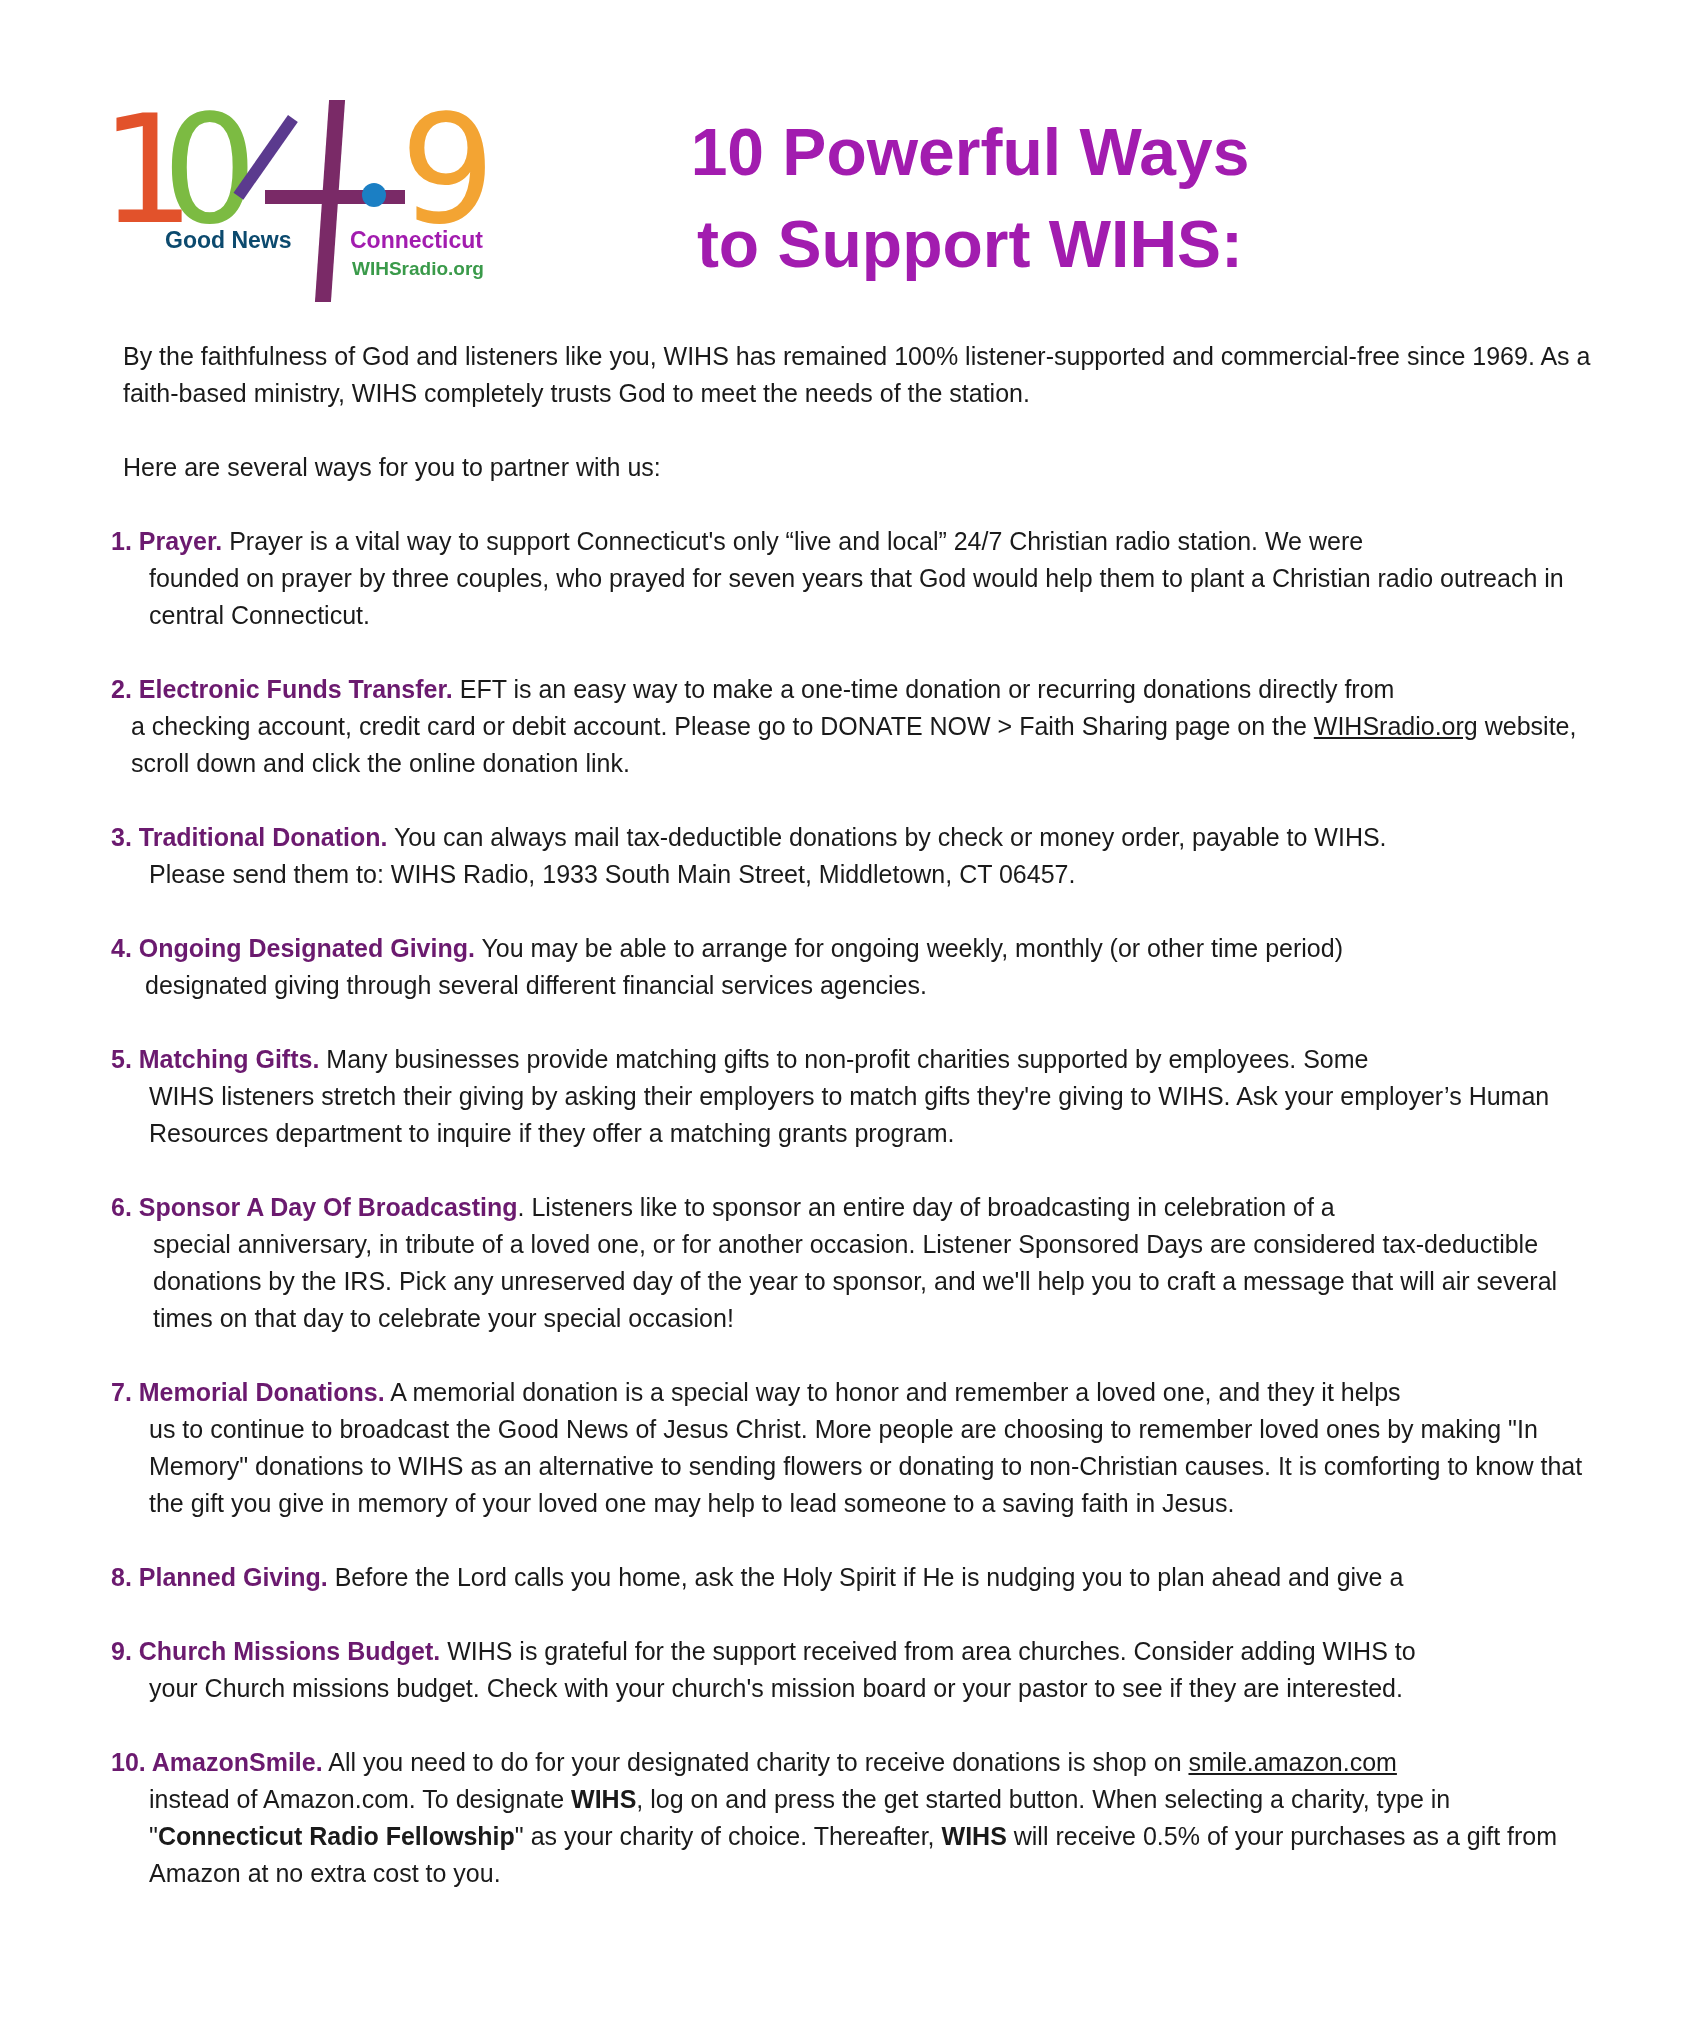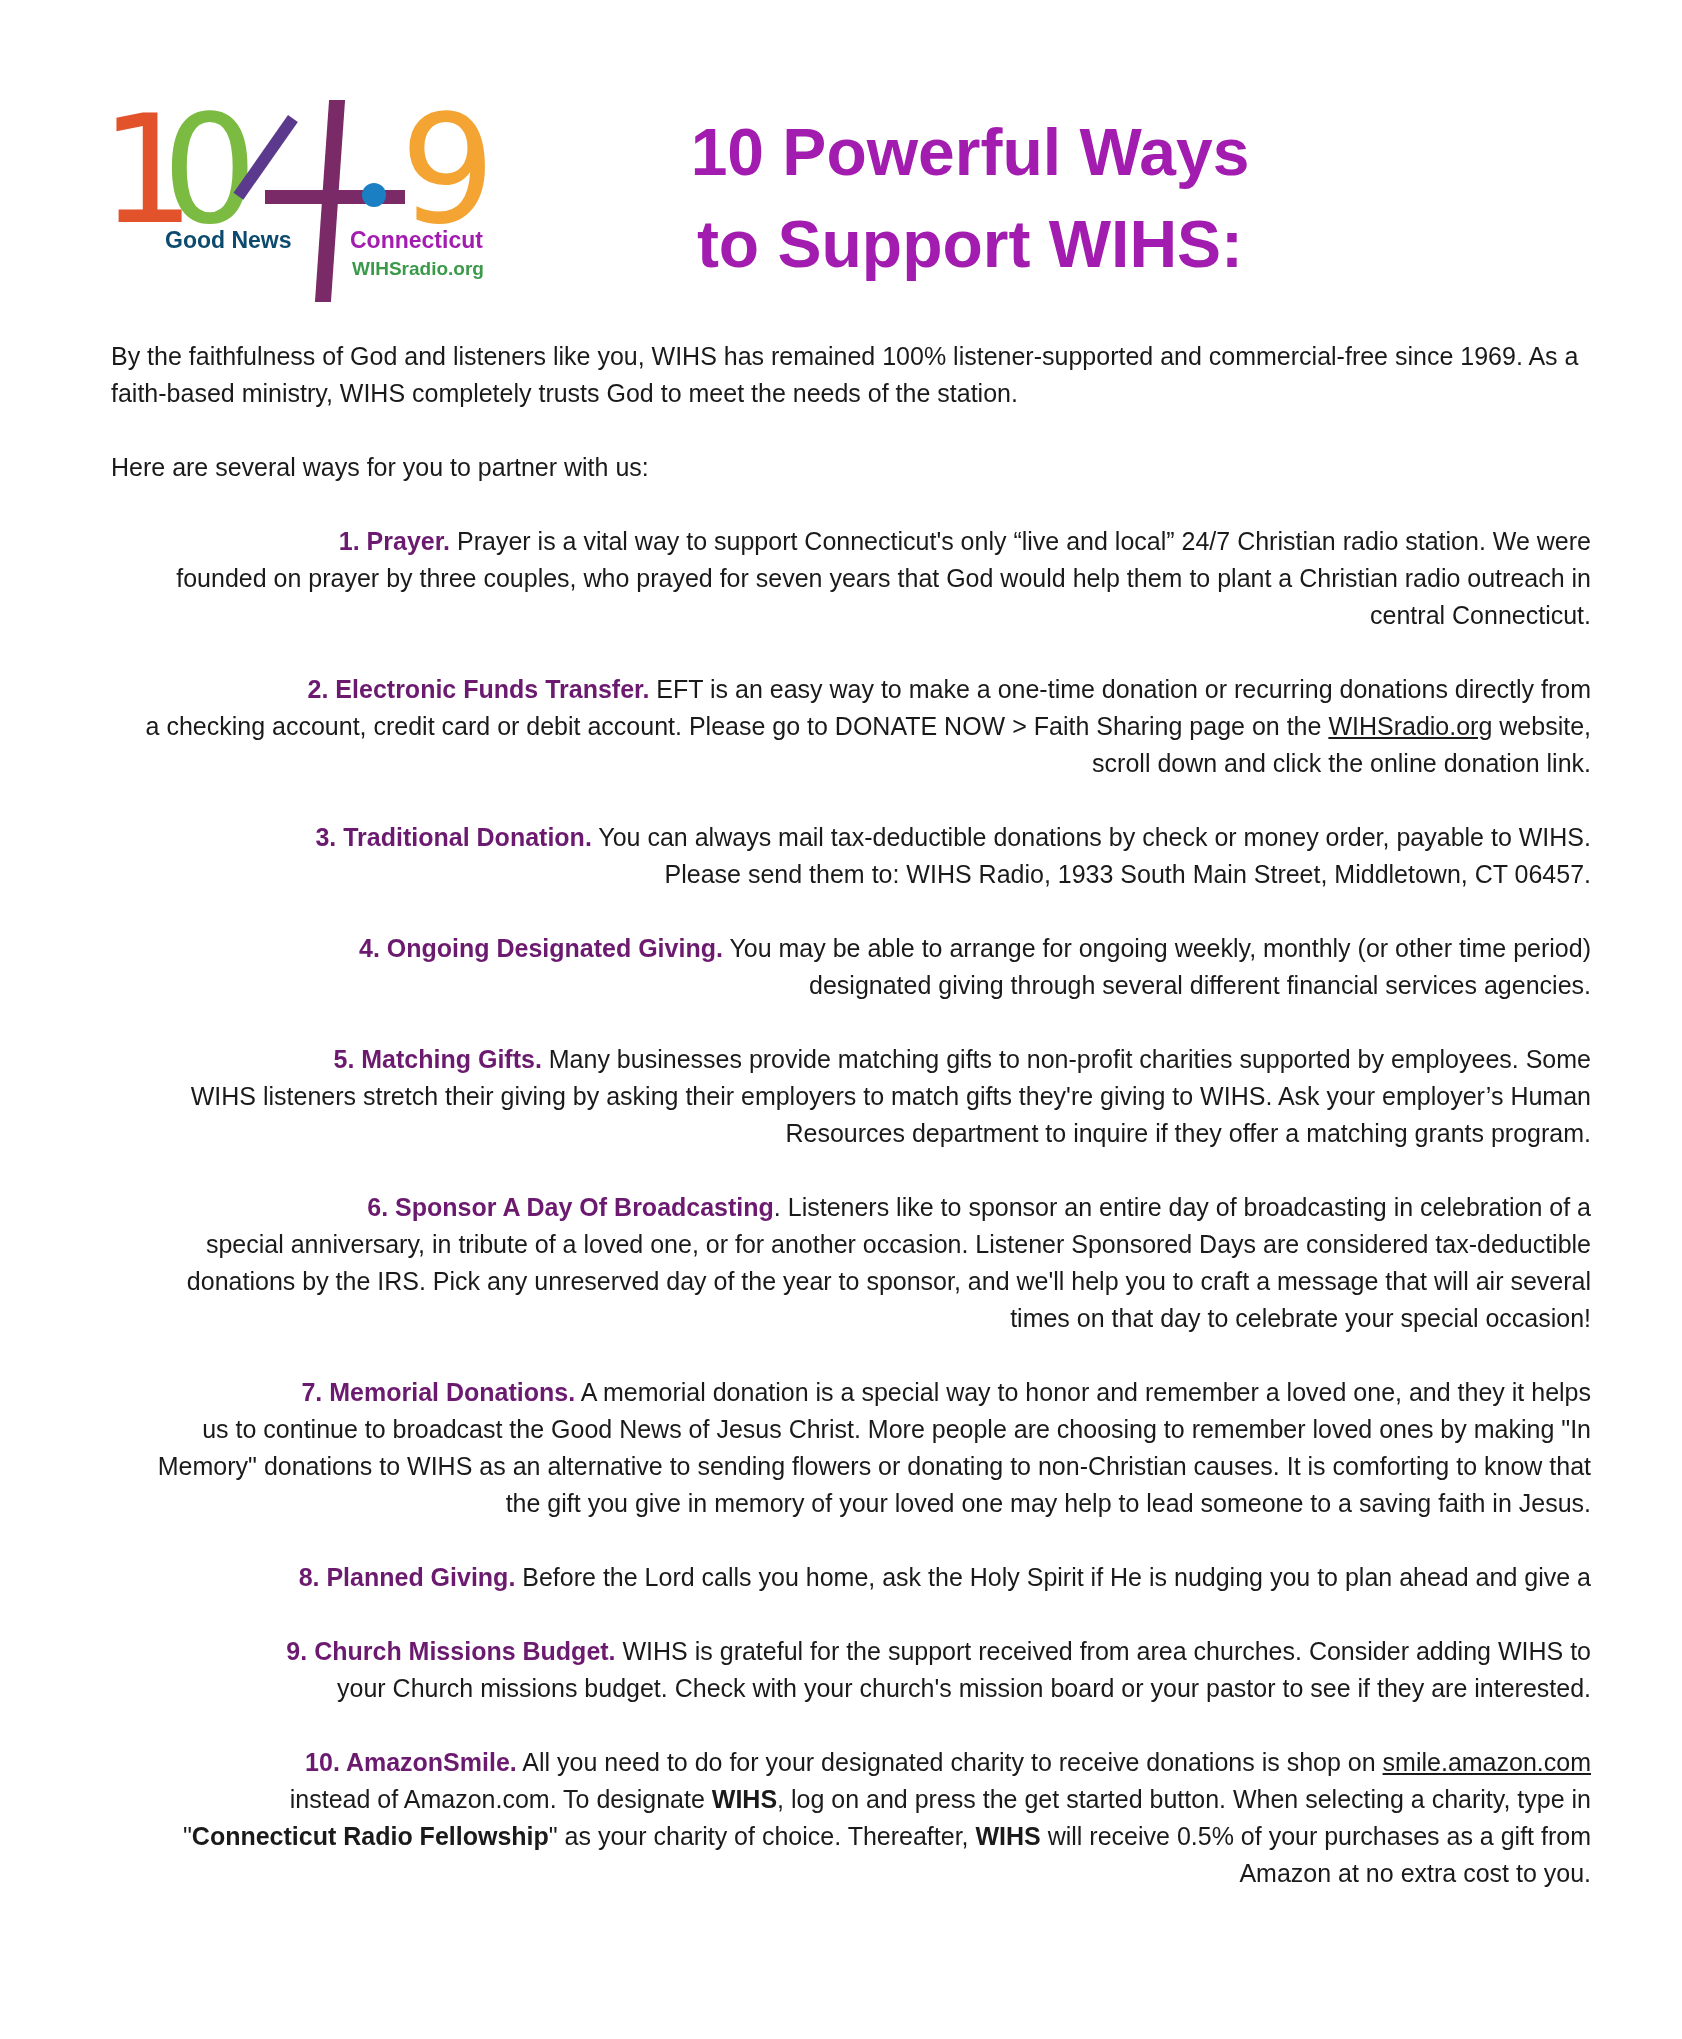--- a/index.html
+++ b/index.html
@@ -19,22 +19,22 @@
   .logo .d9 { left: 300px; color: #f3a433; }
   .logo .gn { position: absolute; left: 65px; top: 132px; font-size: 23px; font-weight: 700; color: #0c4a6e; }
   .logo .ct { position: absolute; left: 250px; top: 132px; font-size: 23px; font-weight: 700; color: #a21caf; }
   .logo .url { position: absolute; left: 252px; top: 163px; font-size: 19px; font-weight: 700; color: #3a9a4a; }
 
   .title { position: absolute; left: 660px; top: 106px; width: 620px; text-align: center;
            font-size: 66px; line-height: 92px; font-weight: 700; color: #a21caf; }
   .title div { white-space: nowrap; }
 
   .content { position: absolute; left: 111px; top: 338px; width: 1480px; font-size: 25px; line-height: 37px; }
-  .para { margin: 0 0 37px 0; }
-  .item { margin: 0 0 37px 0; text-align: right; }
+  .para { margin: 0 0 37px 12px; }
+  .item { margin: 0 0 37px 0; }
   .item .line1 { padding-left: 0; }
   .item .rest { padding-left: 38px; }
   .head { color: #6b1a6f; font-weight: 700; }
   .u { text-decoration: underline; }
   .b { font-weight: 700; }
   .i { }
 </style>
 </head>
 <body>
 

